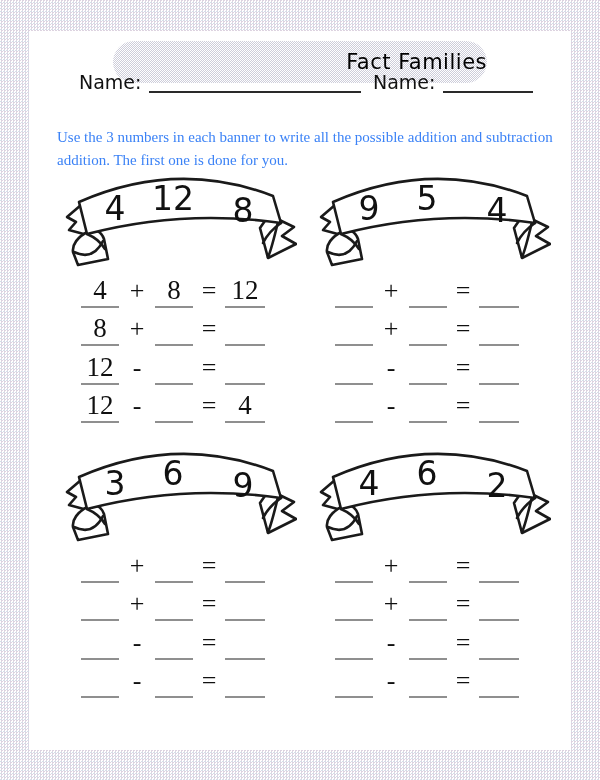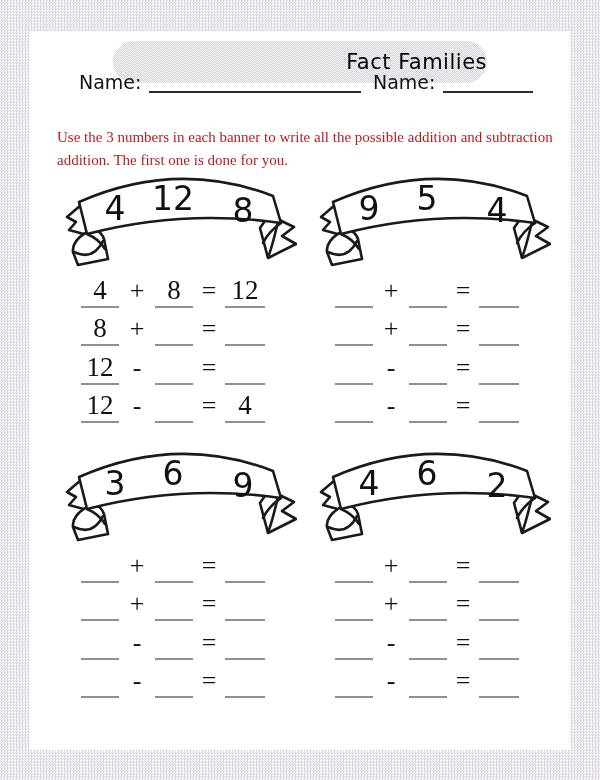--- a/index.html
+++ b/index.html
@@ -29,21 +29,21 @@
     position:absolute; left:50px; top:38px; width:454px; height:24px;
     display:flex; align-items:flex-end;justify-content:flex-end;
   }
   .label { font-size:19px; color:#111; line-height:22px; white-space:nowrap; }
   .wline { border-bottom:2px solid #2a2a2a; height:20px; }
   .name-line { width:236px; margin:0 12px 0 8px; }
   .class-line { width:100px; margin-left:8px; }
   .instructions {
     position:absolute; left:28px; top:95px;
     font-family:"Liberation Serif", serif; font-size:15px; line-height:1.5;
-    color:#b91c1c; white-space:nowrap;
+    color:#3b82f6; white-space:nowrap;
   }
   .family { position:absolute; width:236px; }
   .f1 { left:36px;  top:142px; }
   .f2 { left:290px; top:142px; }
   .f3 { left:36px;  top:417px; }
   .f4 { left:290px; top:417px; }
   .banner { position:relative; width:232px; height:100px; }
   .ribbon { position:absolute; left:0; top:0; width:232px; height:100px; }
   .bn { position:absolute; width:44px; text-align:center; font-size:33px; color:#111; }
   .bn-l { left:28px;  top:16px; }

